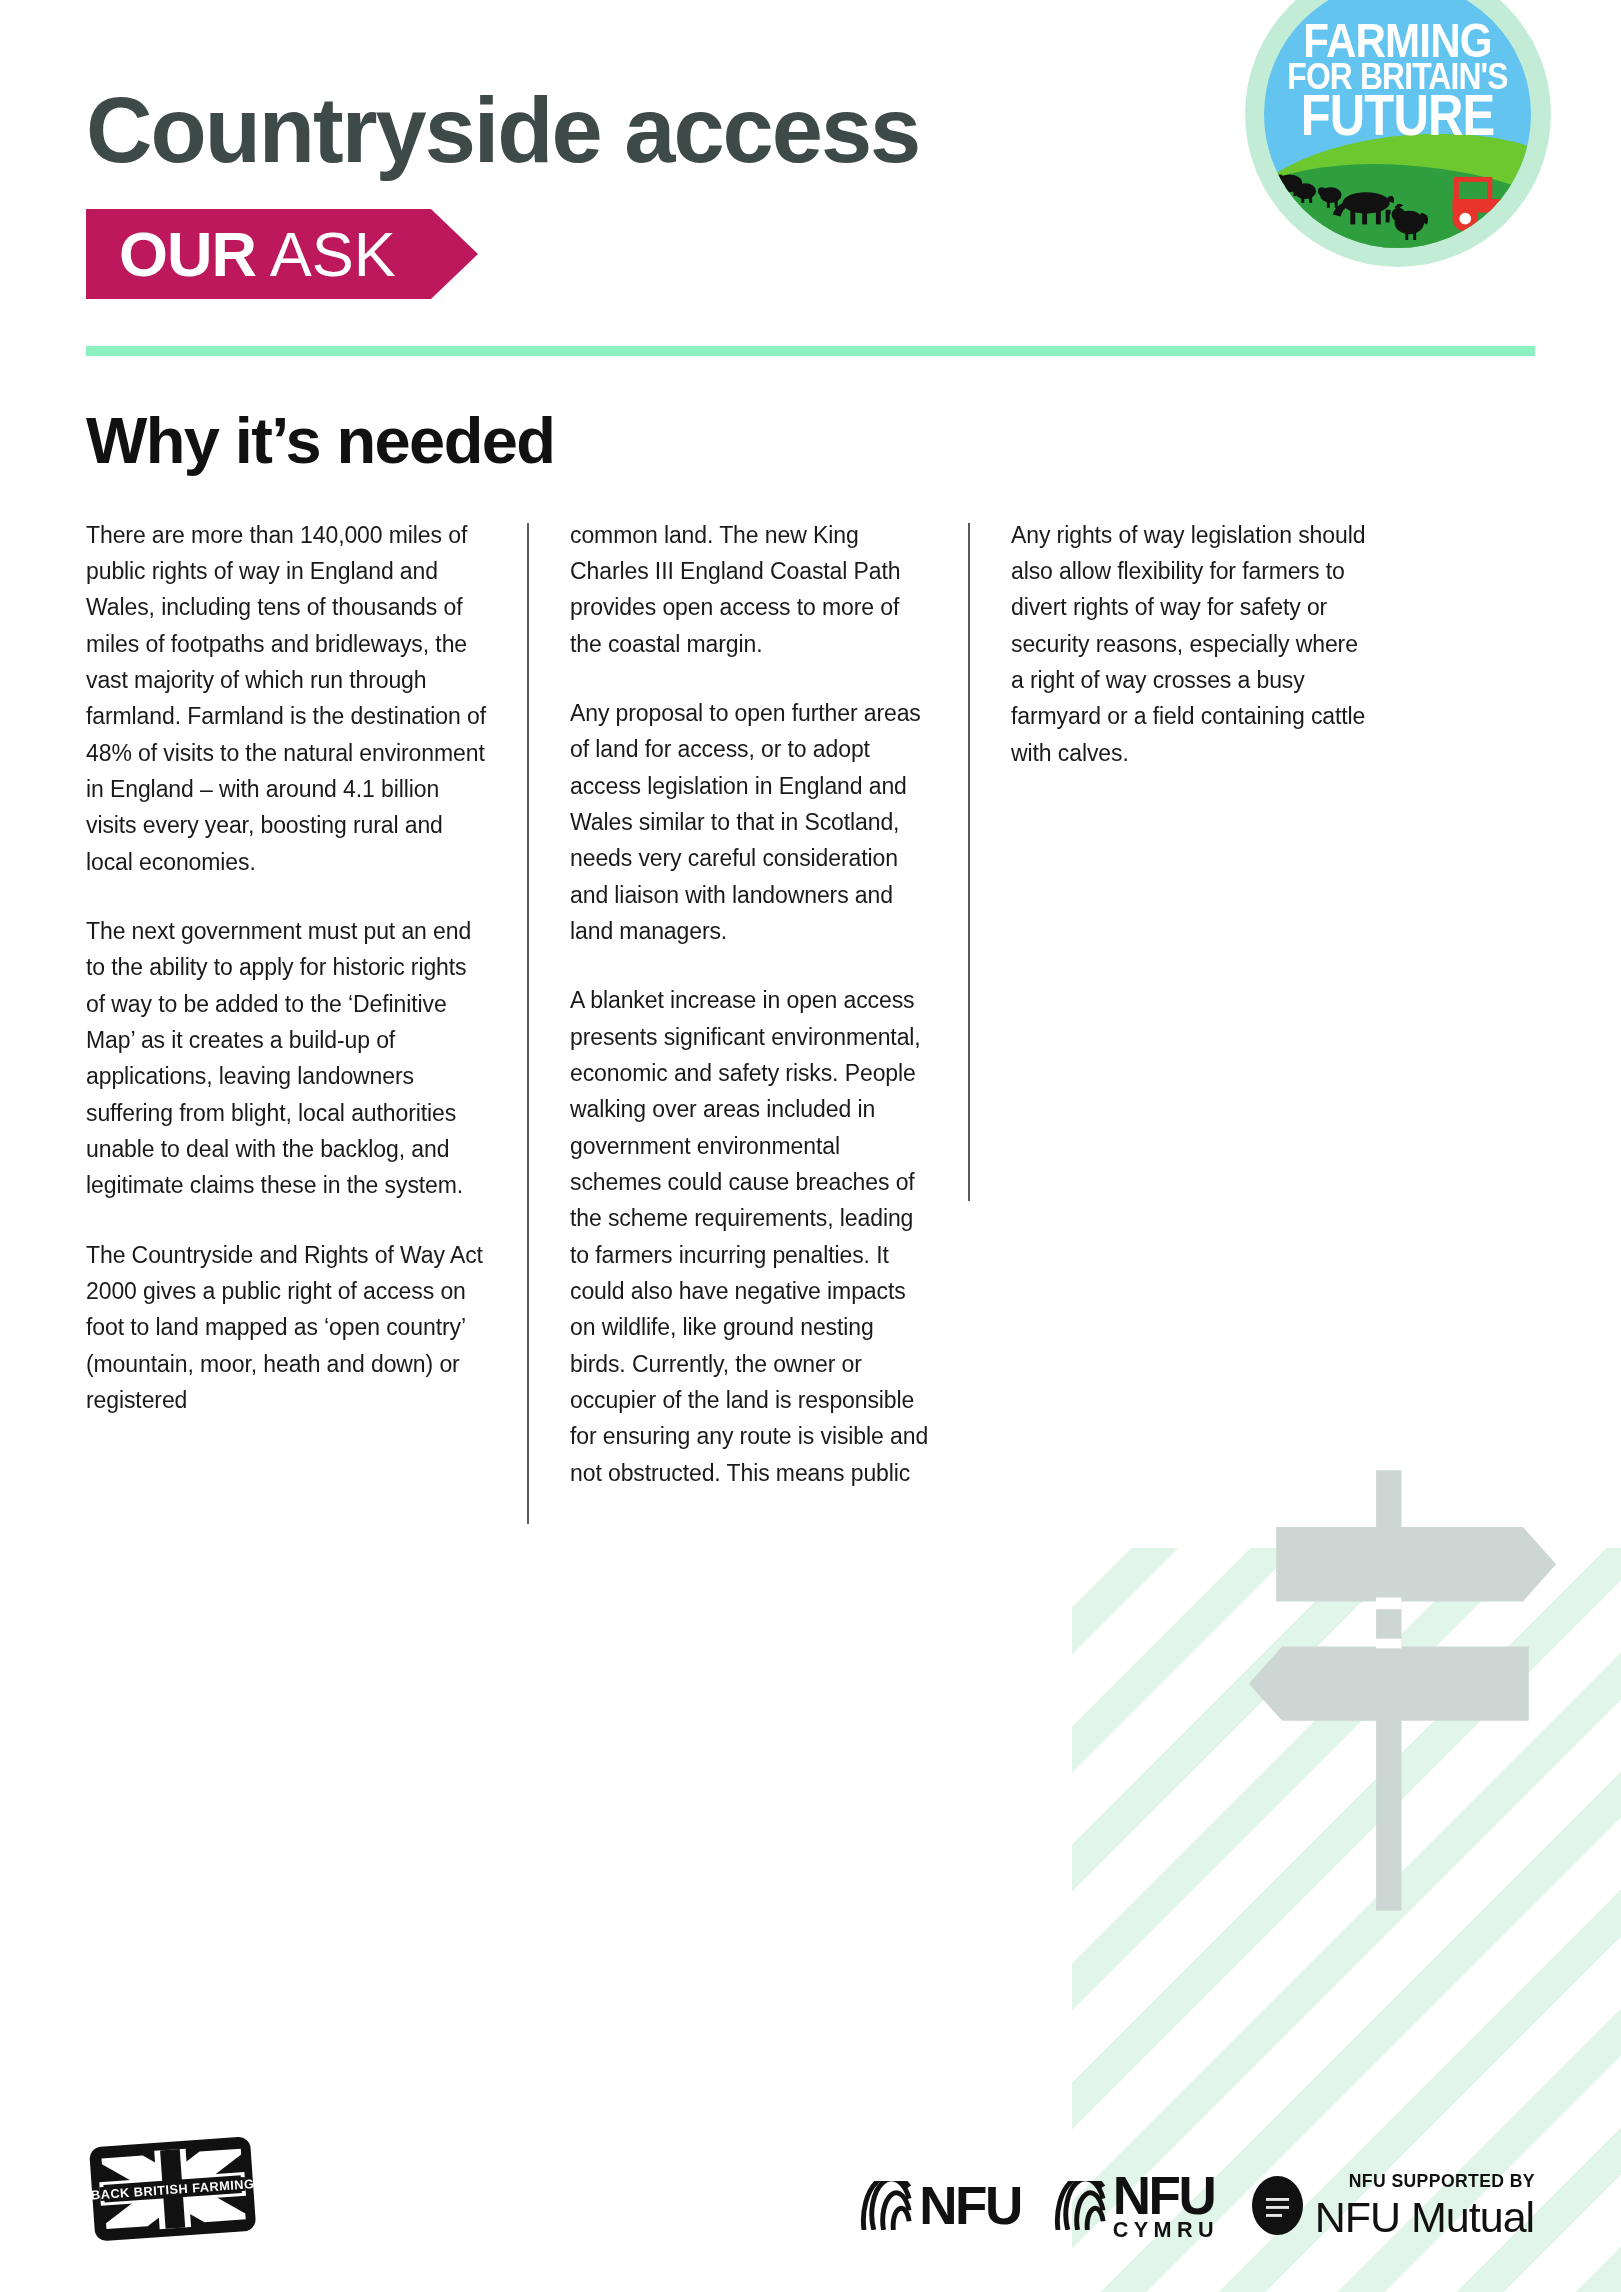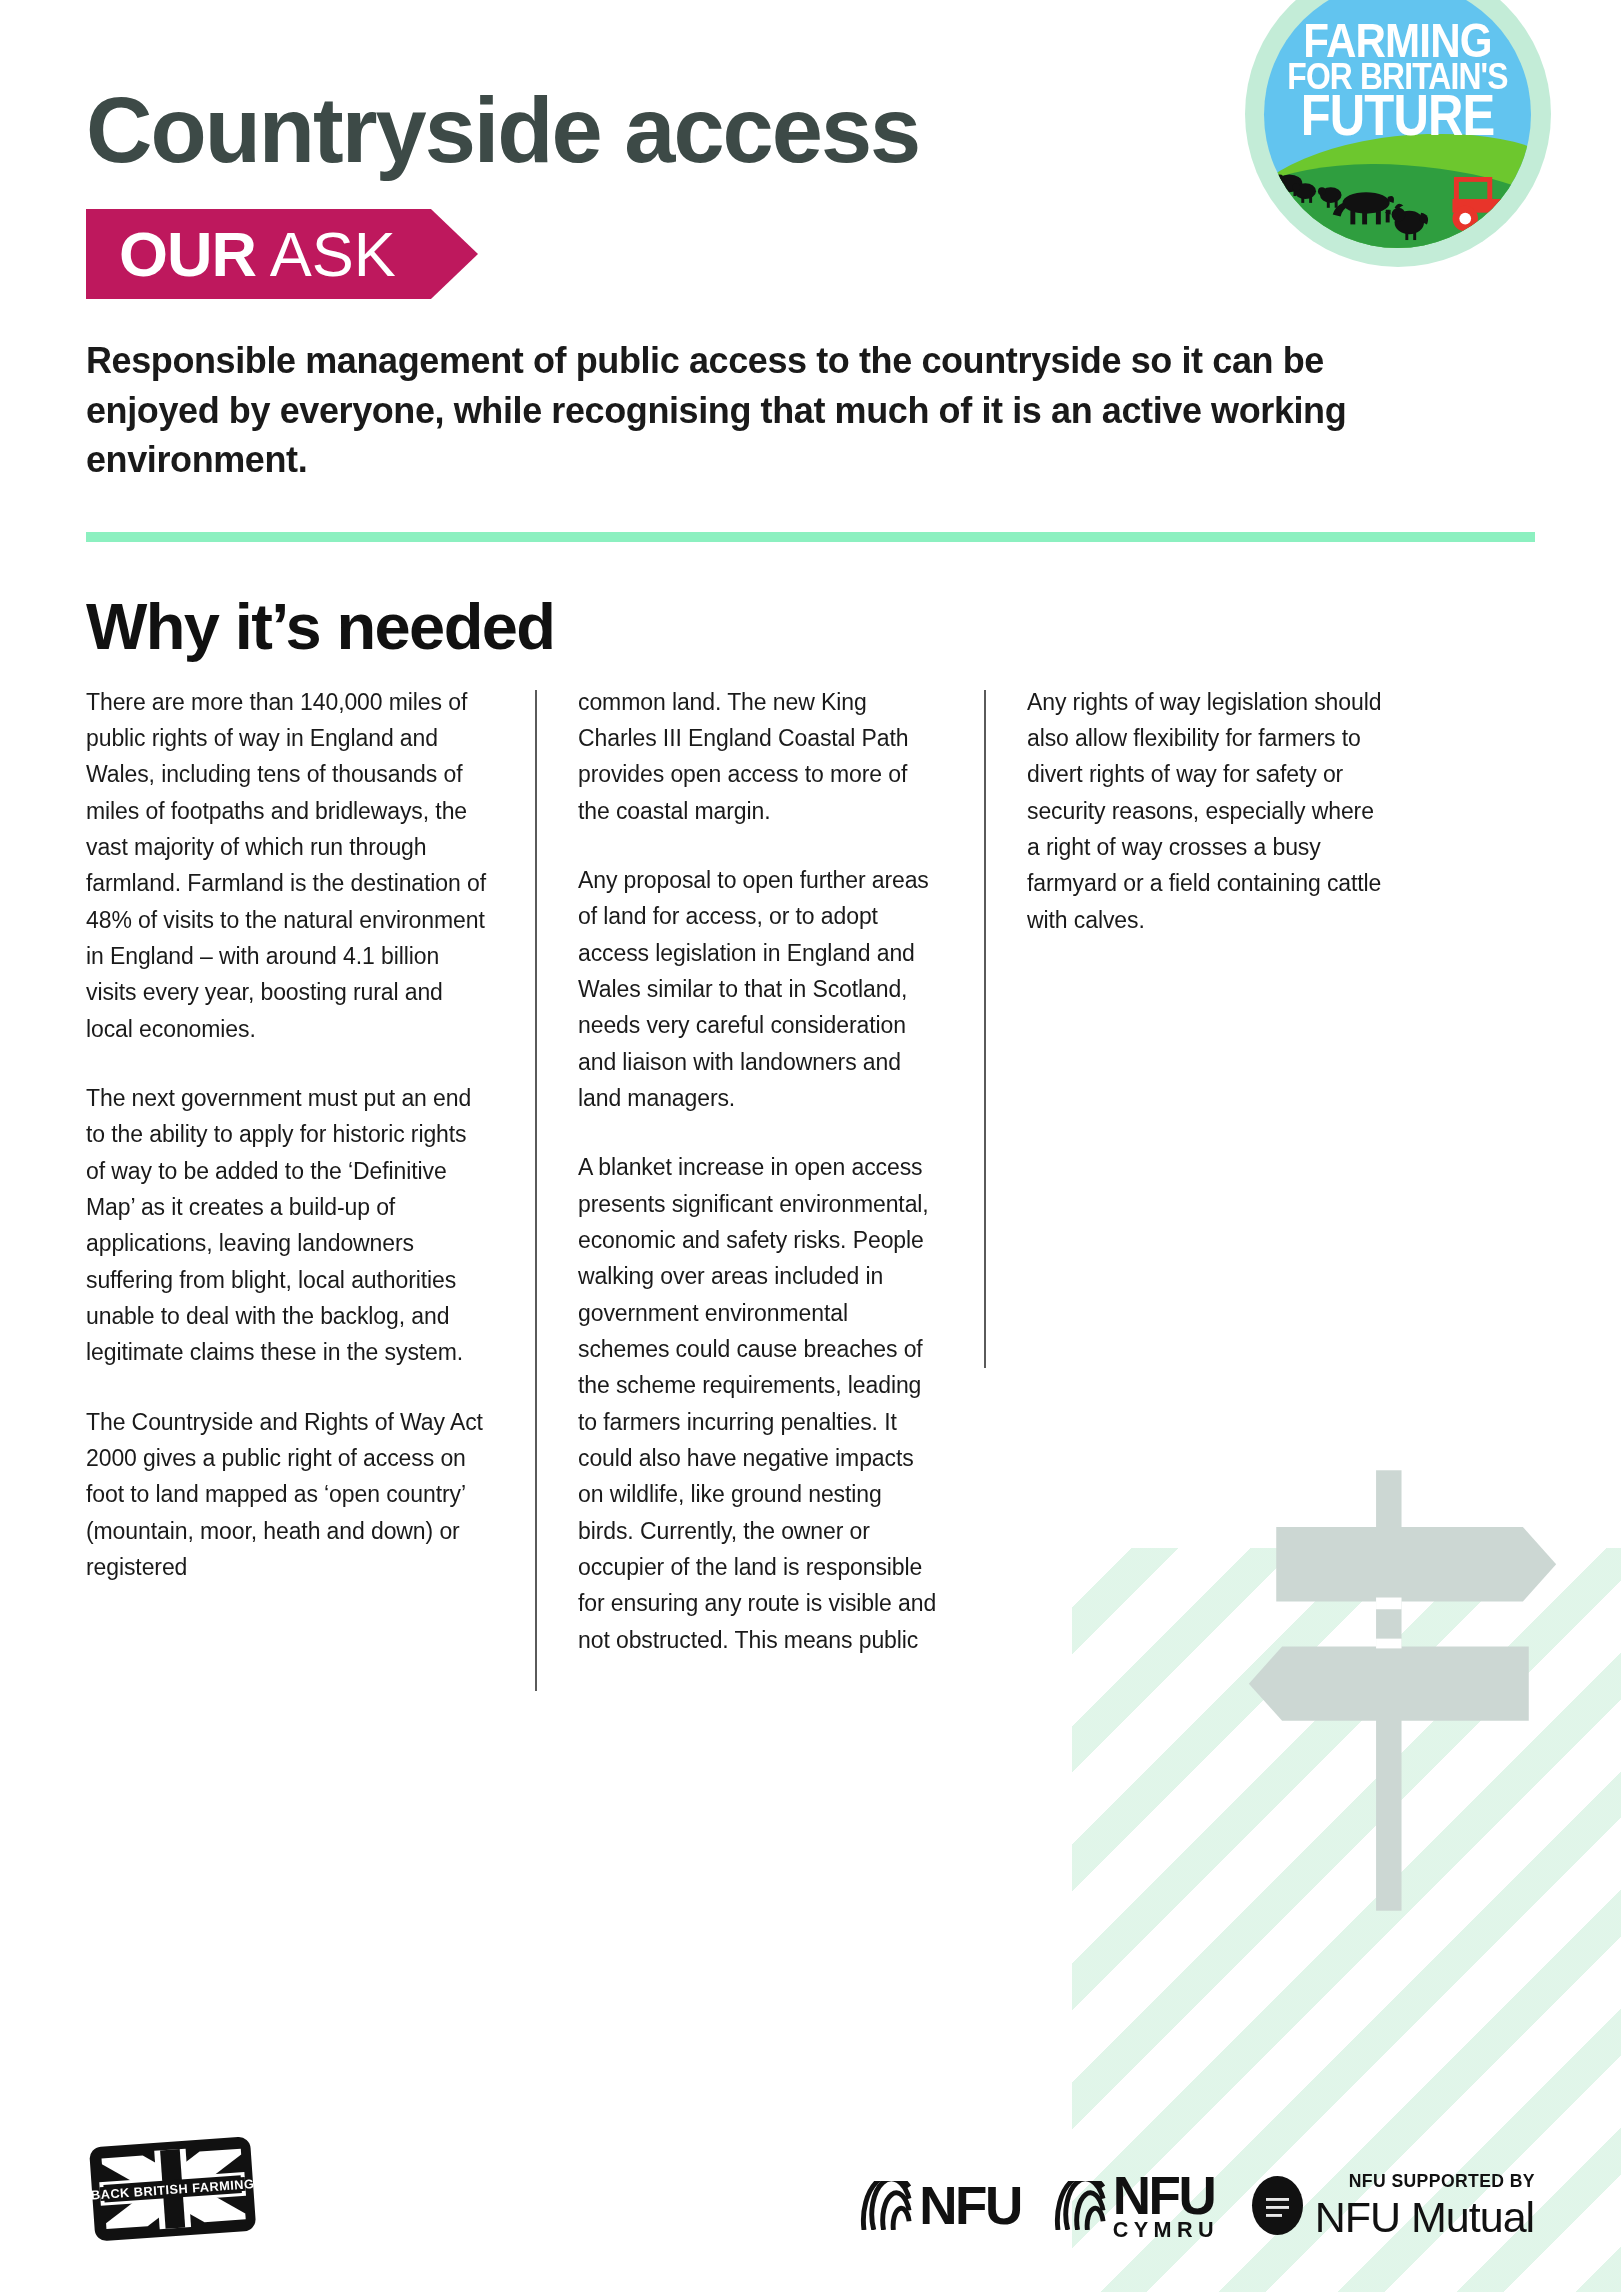--- a/index.html
+++ b/index.html
@@ -164,23 +164,23 @@
   
   .section-title {
     margin-top: 47px;
     font-size: 65px;
     font-weight: bold;
     letter-spacing: -1.6px;
     color: #111111;
   }
 
   .columns {
-    margin-top: 20px;
-    display: flex;
-    gap: 12px;
+    margin-top: 39px;
+    display: flex;
+    gap: 4px;
     position: relative;
   }
   .col {
     width: 437px;
     padding-right: 35px;
     position: relative;
   }
   .col + .col { padding-left: 43px; }
   .col + .col::before {
     content: "";
@@ -368,21 +368,20 @@
           </svg>
         </div>
       </div>
     </div>
 
     <div class="ask-banner">
       <span class="ask-our">OUR</span>
       <span class="ask-ask">ASK</span>
     </div>
 
-    <p class="ask-statement">Responsible management of public access to the countryside so it can be enjoyed by everyone, while recognising that much of it is an active working environment.</p>
 
     <div class="divider"></div>
   </div>
 
   <h2 class="section-title">Why it’s needed</h2>
 
   <div class="columns">
 
     <div class="col col1">
       <p>There are more than 140,000 miles of public rights of way in England and Wales, including tens of thousands of miles of footpaths and bridleways, the vast majority of which run through farmland. Farmland is the destination of 48% of visits to the natural environment in England – with around 4.1 billion visits every year, boosting rural and local economies.</p>

